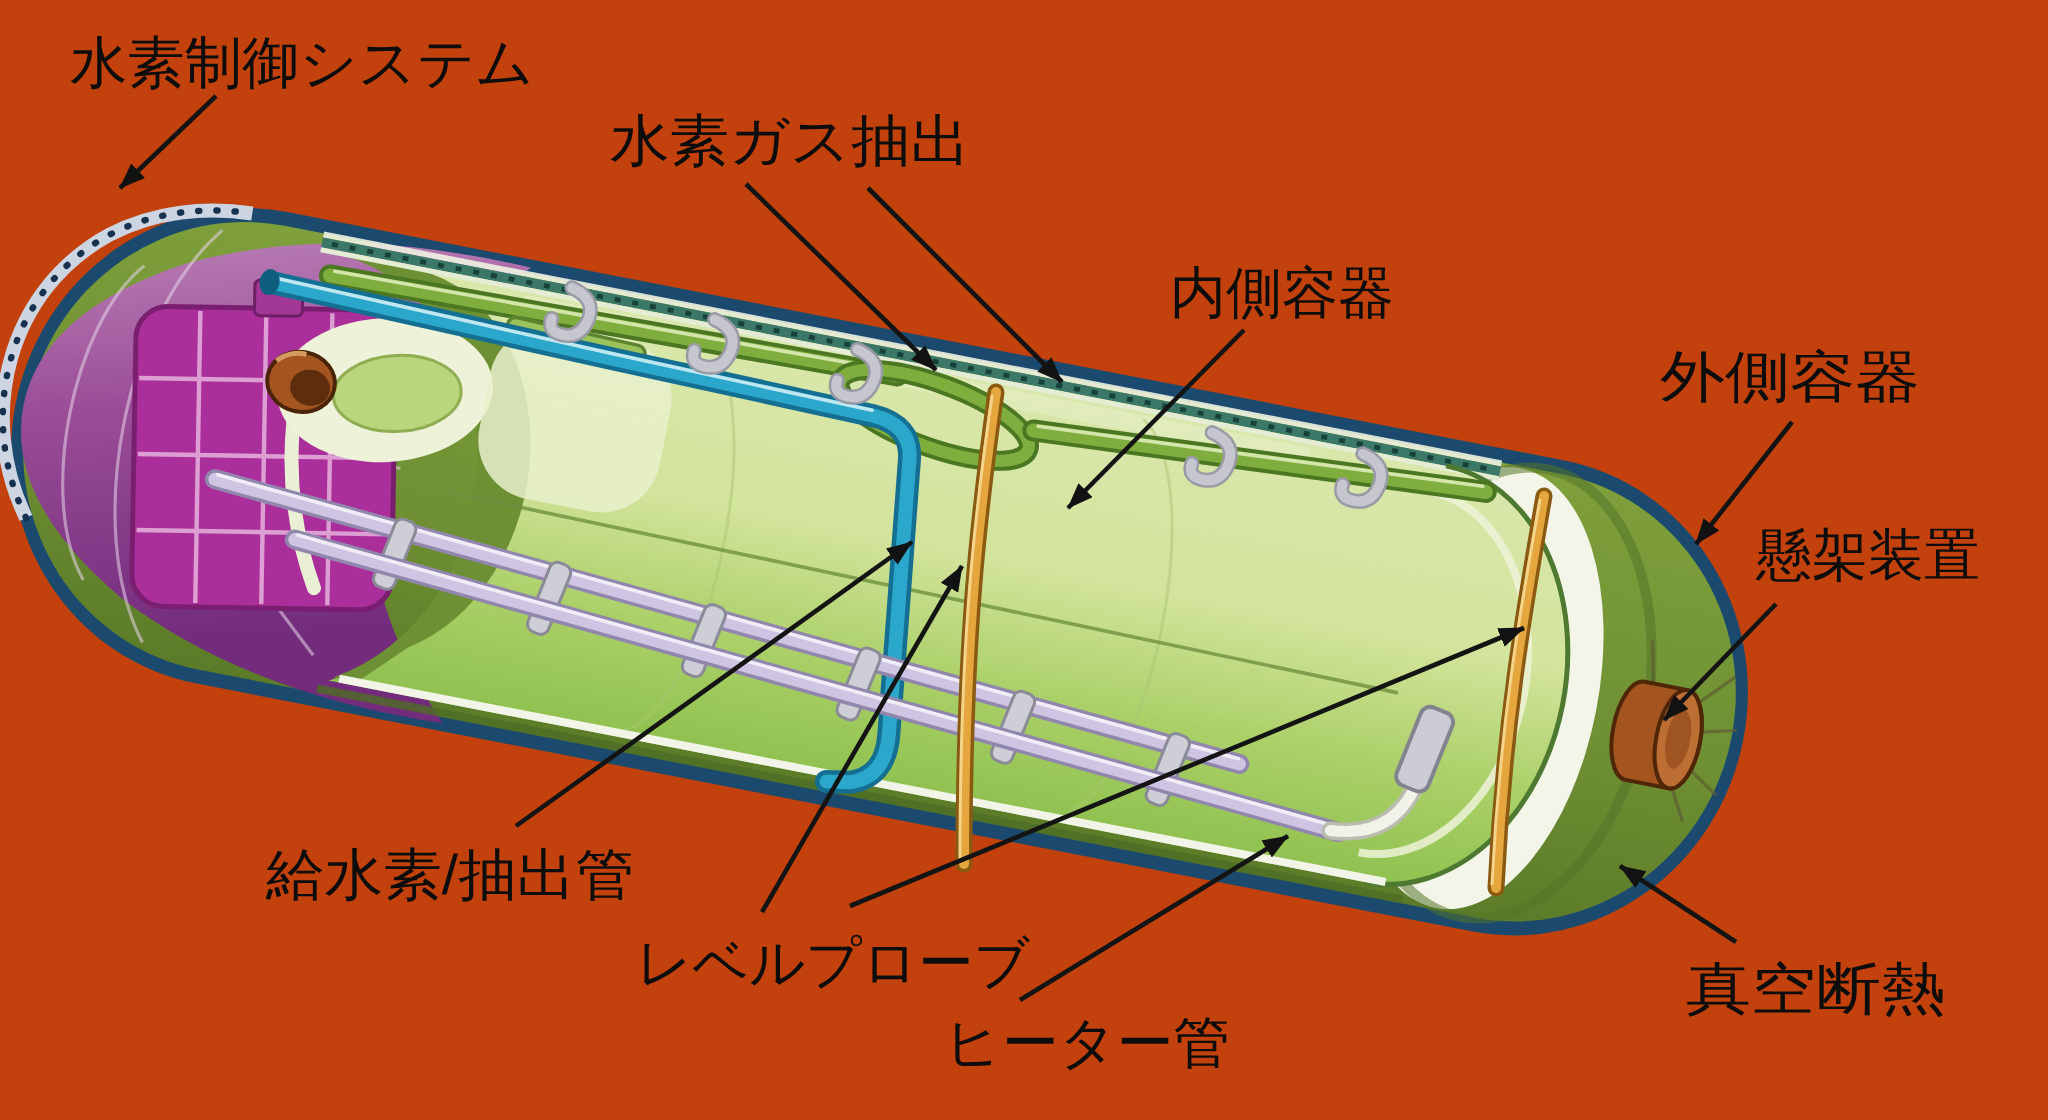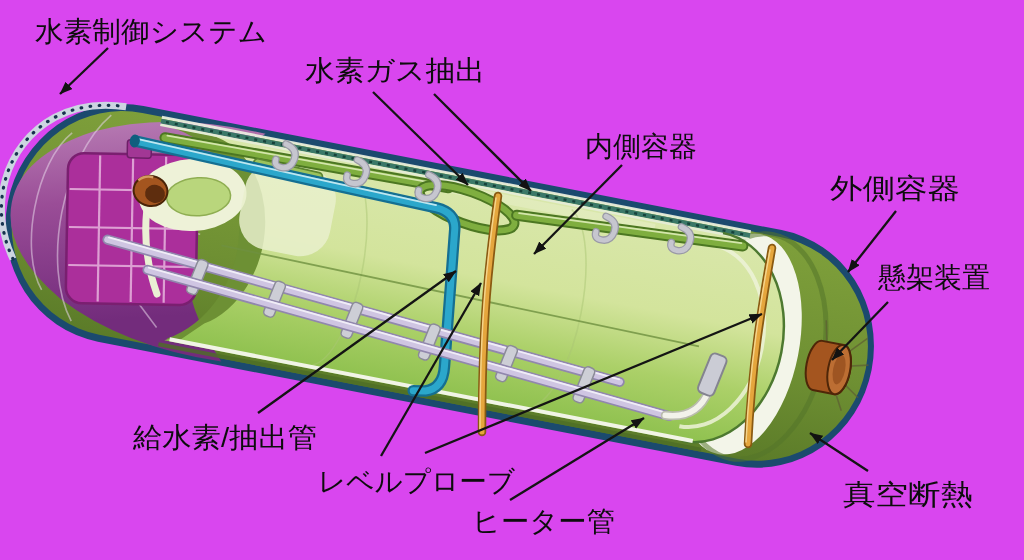--- a/index.html
+++ b/index.html
@@ -1,16 +1,16 @@
 <!DOCTYPE html>
 <html><head>
 <meta charset="utf-8">
 <style>
   html,body{margin:0;padding:0;background:#ffffff;}
-  .stage{position:relative;width:1024px;height:560px;background:#d946ef;overflow:hidden;}
+  .stage{position:relative;width:1024px;height:560px;background:#c2410c;overflow:hidden;}
   svg{display:block;}
   text.lbl{font-family:"Liberation Sans","DejaVu Sans",sans-serif;font-size:28px;fill:#0d0d0d;}
 </style>
 </head>
 <body>
 
 <div class="stage">
 <svg width="1024" height="560" viewBox="0 0 1024 560">
   <defs>
     <linearGradient id="oliveGrad" x1="0" y1="-120" x2="0" y2="120" gradientUnits="userSpaceOnUse">

